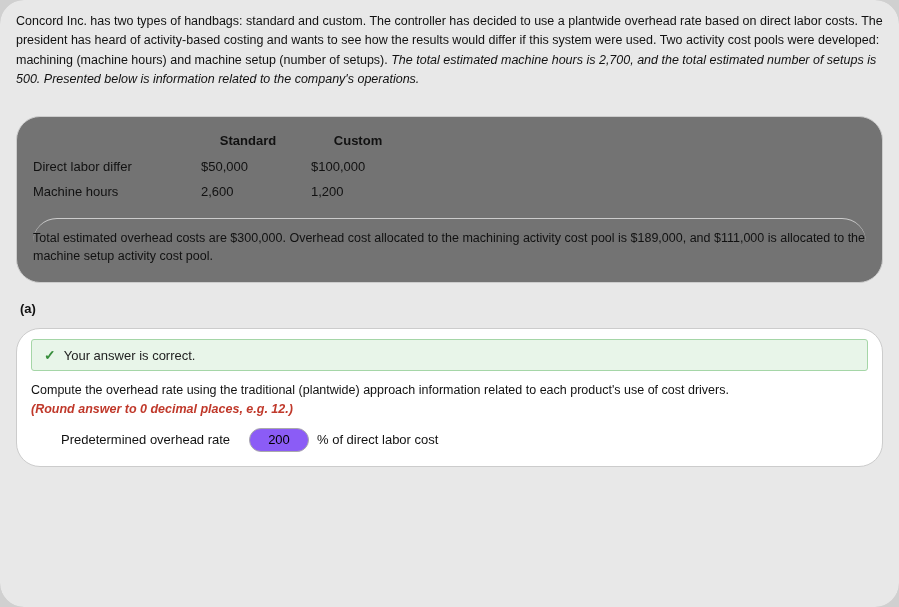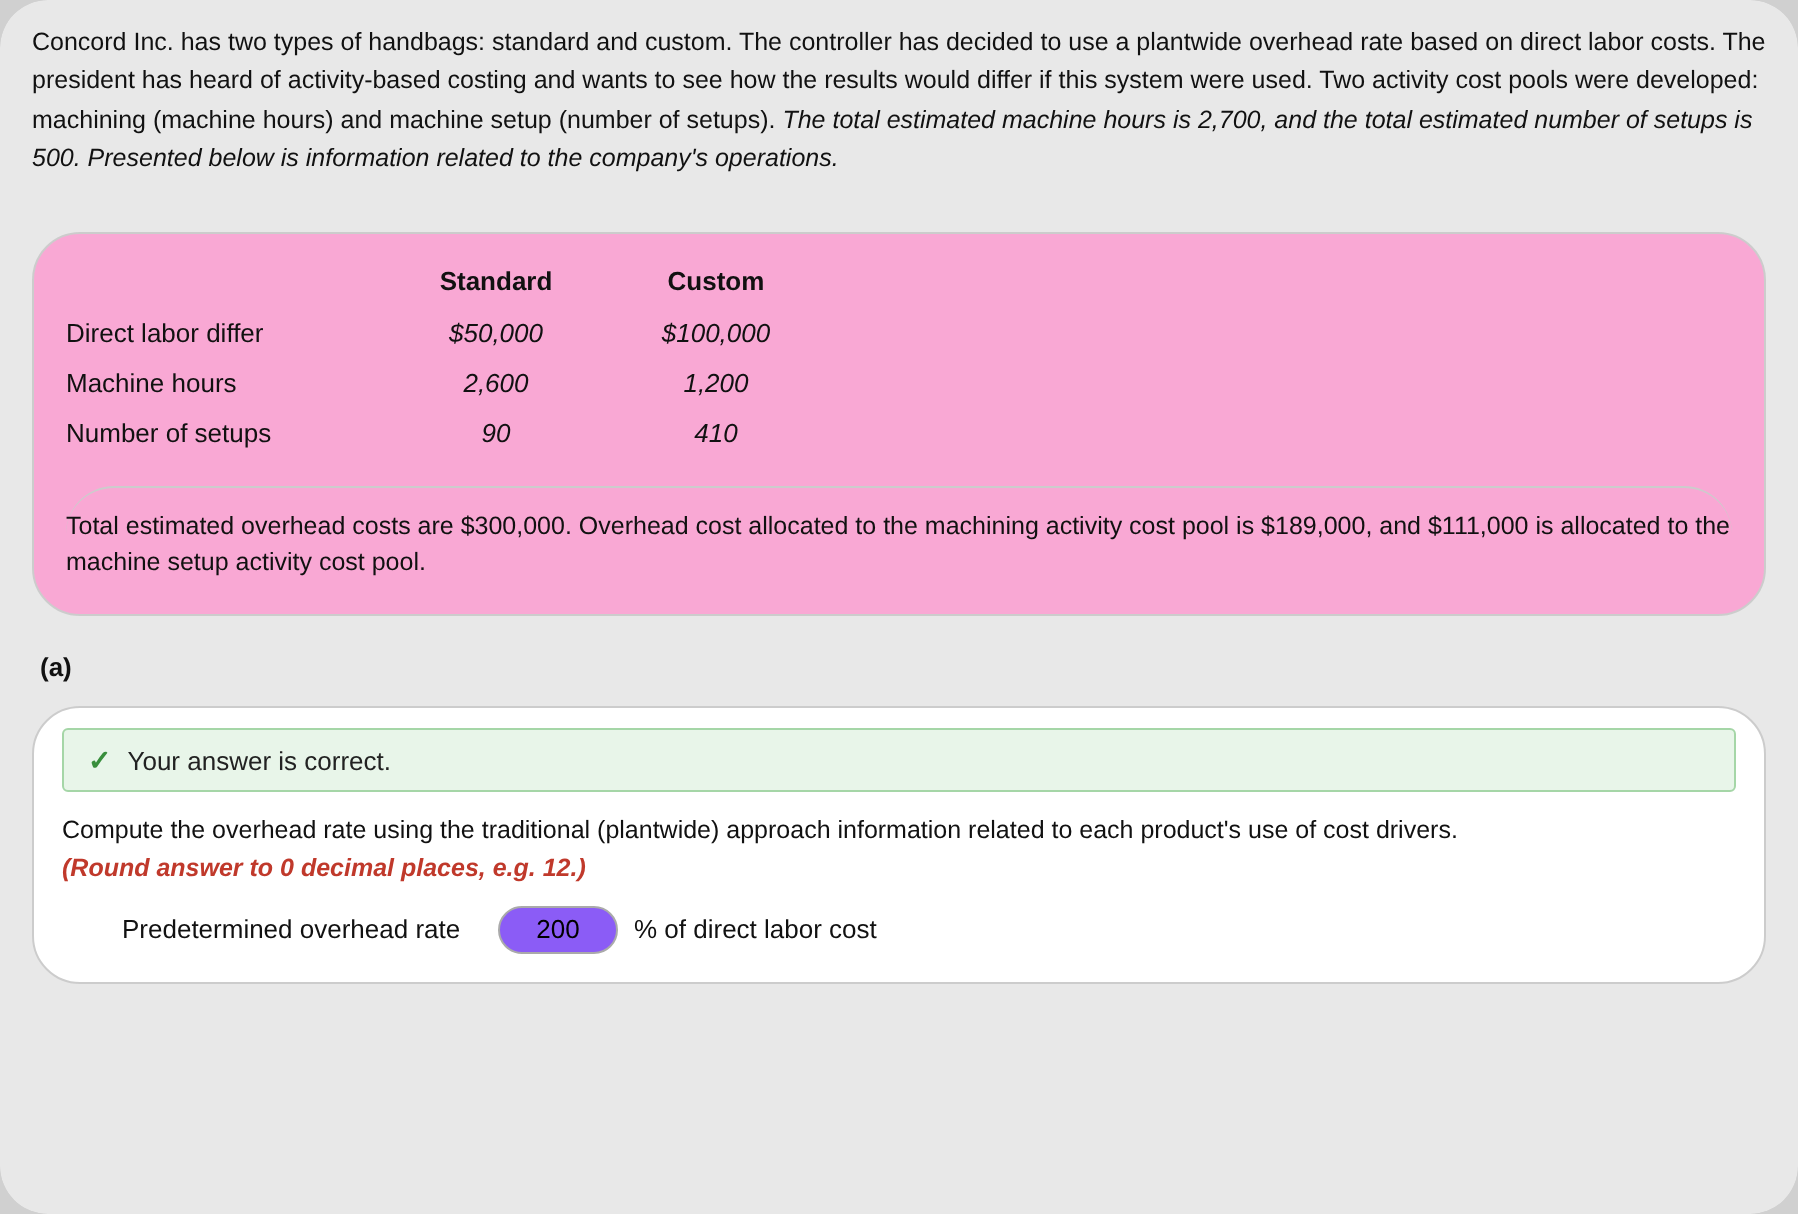--- a/index.html
+++ b/index.html
@@ -20,21 +20,21 @@
       font-size: 12.5px;
       line-height: 1.55;
       color: #111;
       margin-bottom: 14px;
       font-style: italic;
     }
     .intro-text span.normal {
       font-style: normal;
     }
     .table-section {
-      background: #f9a8d4;
+      background: #737373;
       border: 1px solid #ccc;
       padding: 12px 16px 16px 16px;
       margin-bottom: 10px;
       margin-top: 26px;
     }
     .data-table {
       width: 380px;
       border-collapse: collapse;
       margin-bottom: 14px;
     }
@@ -48,23 +48,21 @@
     .data-table td {
       font-size: 13px;
       padding: 5px 8px;
       color: #111;
     }
     .data-table td.label-col {
       padding-left: 0;
       width: 160px;
     }
     .data-table td.val-col {
-      text-align: center;
       width: 110px;
-      font-style: italic;
     }
     .footer-note {
       font-size: 12.5px;
       color: #111;
       line-height: 1.5;
       border-top: 1px solid #ccc;
       padding-top: 10px;
     }
     .part-label {
       font-size: 13px;
@@ -154,25 +152,20 @@
         <tr>
           <td class="label-col">Direct labor differ</td>
           <td class="val-col">$50,000</td>
           <td class="val-col">$100,000</td>
         </tr>
         <tr>
           <td class="label-col">Machine hours</td>
           <td class="val-col">2,600</td>
           <td class="val-col">1,200</td>
         </tr>
-        <tr>
-          <td class="label-col">Number of setups</td>
-          <td class="val-col">90</td>
-          <td class="val-col">410</td>
-        </tr>
       </tbody>
     </table>
 
     <div class="footer-note">Total estimated overhead costs are $300,000. Overhead cost allocated to the machining activity cost pool is $189,000, and $111,000 is allocated to the machine setup activity cost pool.</div>
   </div>
 
   <div class="part-label">(a)</div>
 
   <div class="bottom-section">
 

